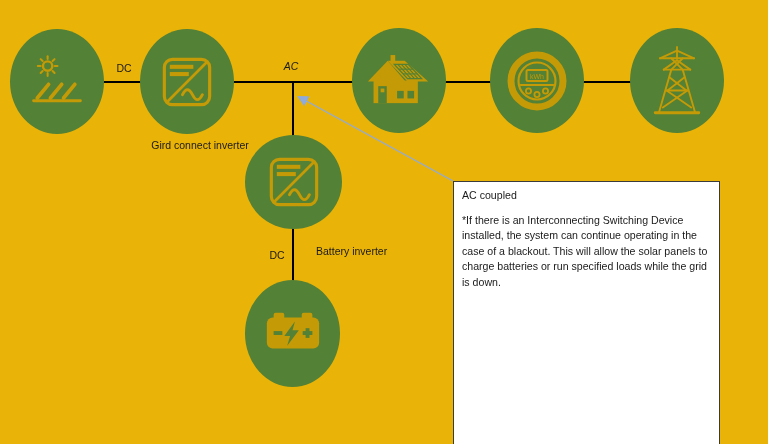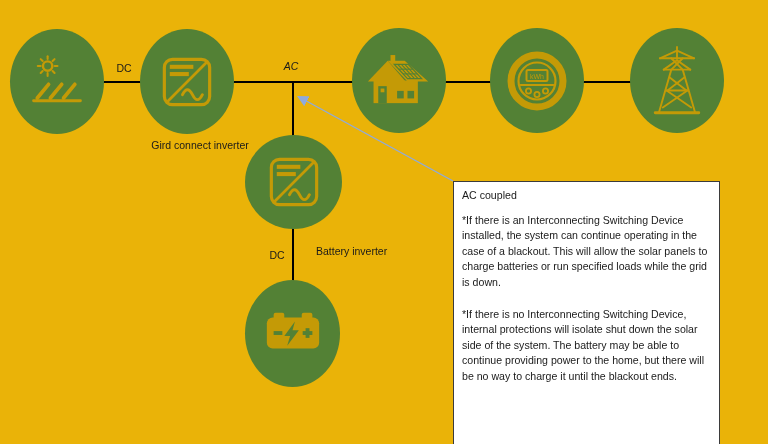--- a/index.html
+++ b/index.html
@@ -172,16 +172,15 @@
 
   <span class="lbl centered" style="left:124px;top:62px;">DC</span>
   <span class="lbl centered" style="left:291px;top:60px;font-style:italic;">AC</span>
   <span class="lbl centered" style="left:200px;top:139px;">Gird connect inverter</span>
   <span class="lbl" style="left:316px;top:229px;margin-top:16px;">Battery inverter</span>
   <span class="lbl centered" style="left:277px;top:249px;">DC</span>
 
   <div class="notebox">
     <p class="nb-title">AC coupled</p>
     <p class="nb-para1">*If there is an Interconnecting Switching Device installed, the system can continue operating in the case of a blackout. This will allow the solar panels to charge batteries or run specified loads while the grid is down.</p>
-    <p class="nb-para2">*If there is no Interconnecting Switching Device, internal protections will isolate shut down the solar side of the system. The battery may be able to continue providing power to the home, but there will be no way to charge it until the blackout ends.</p>
   </div>
 
 </div>
 
 </body></html>

